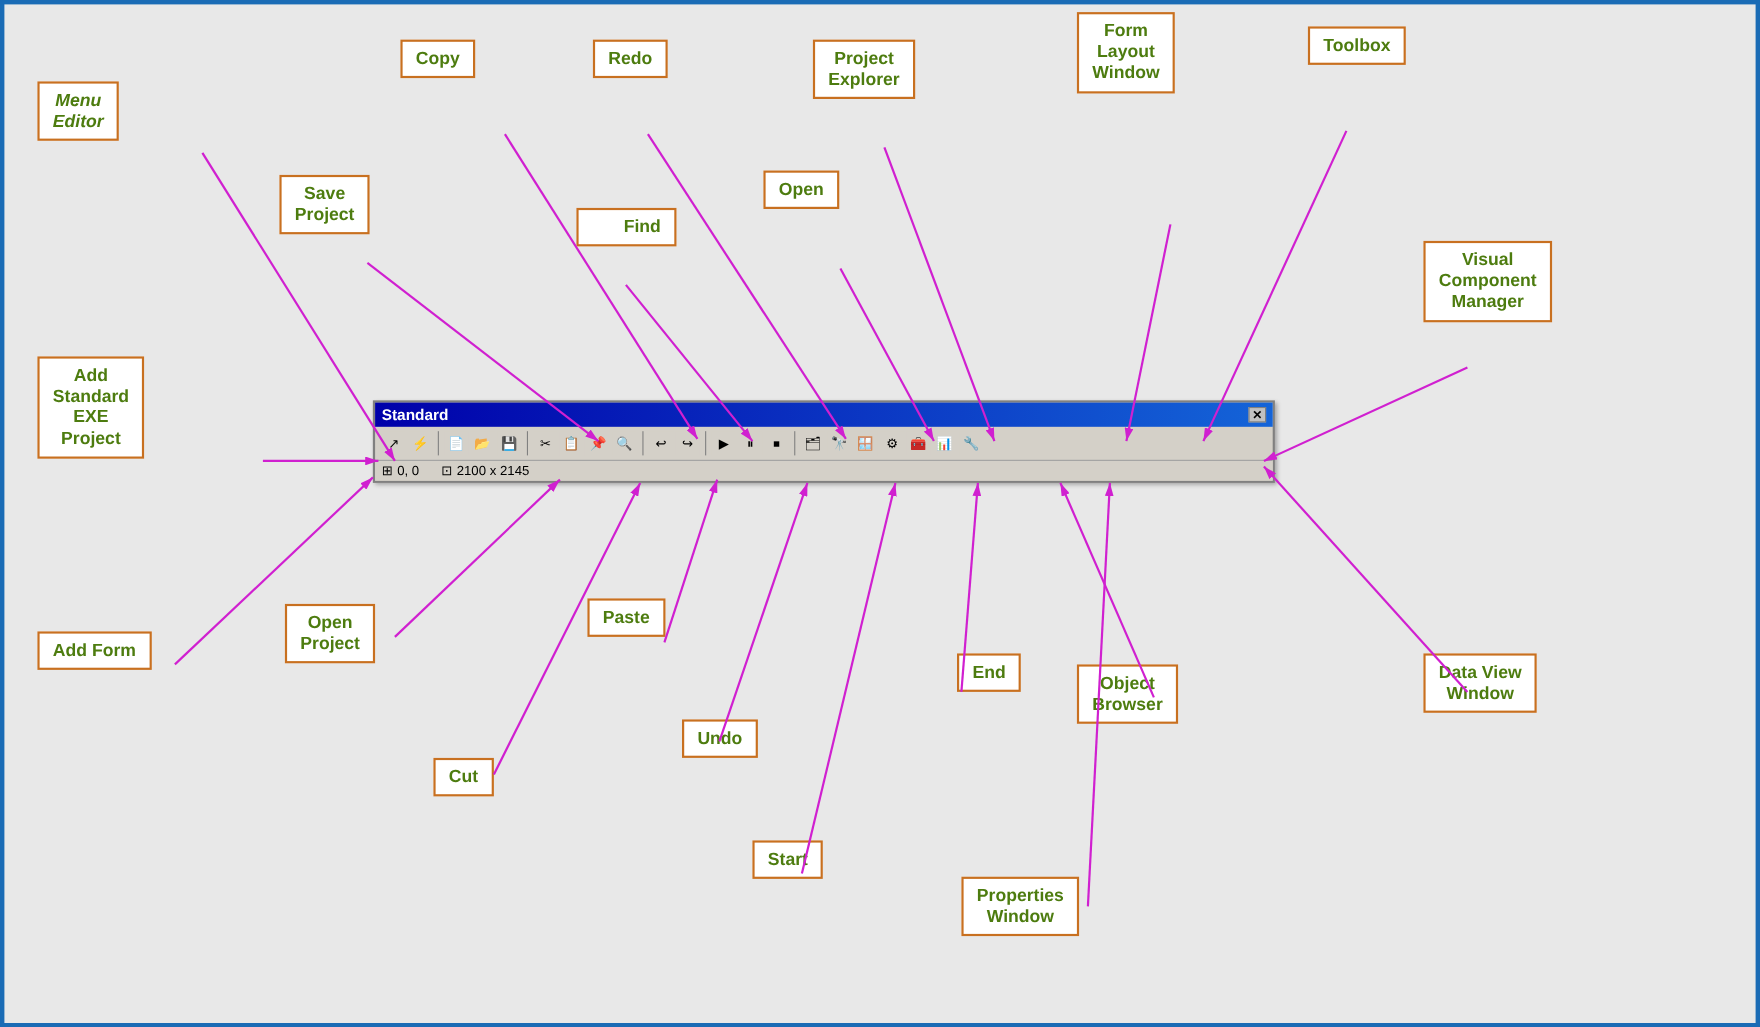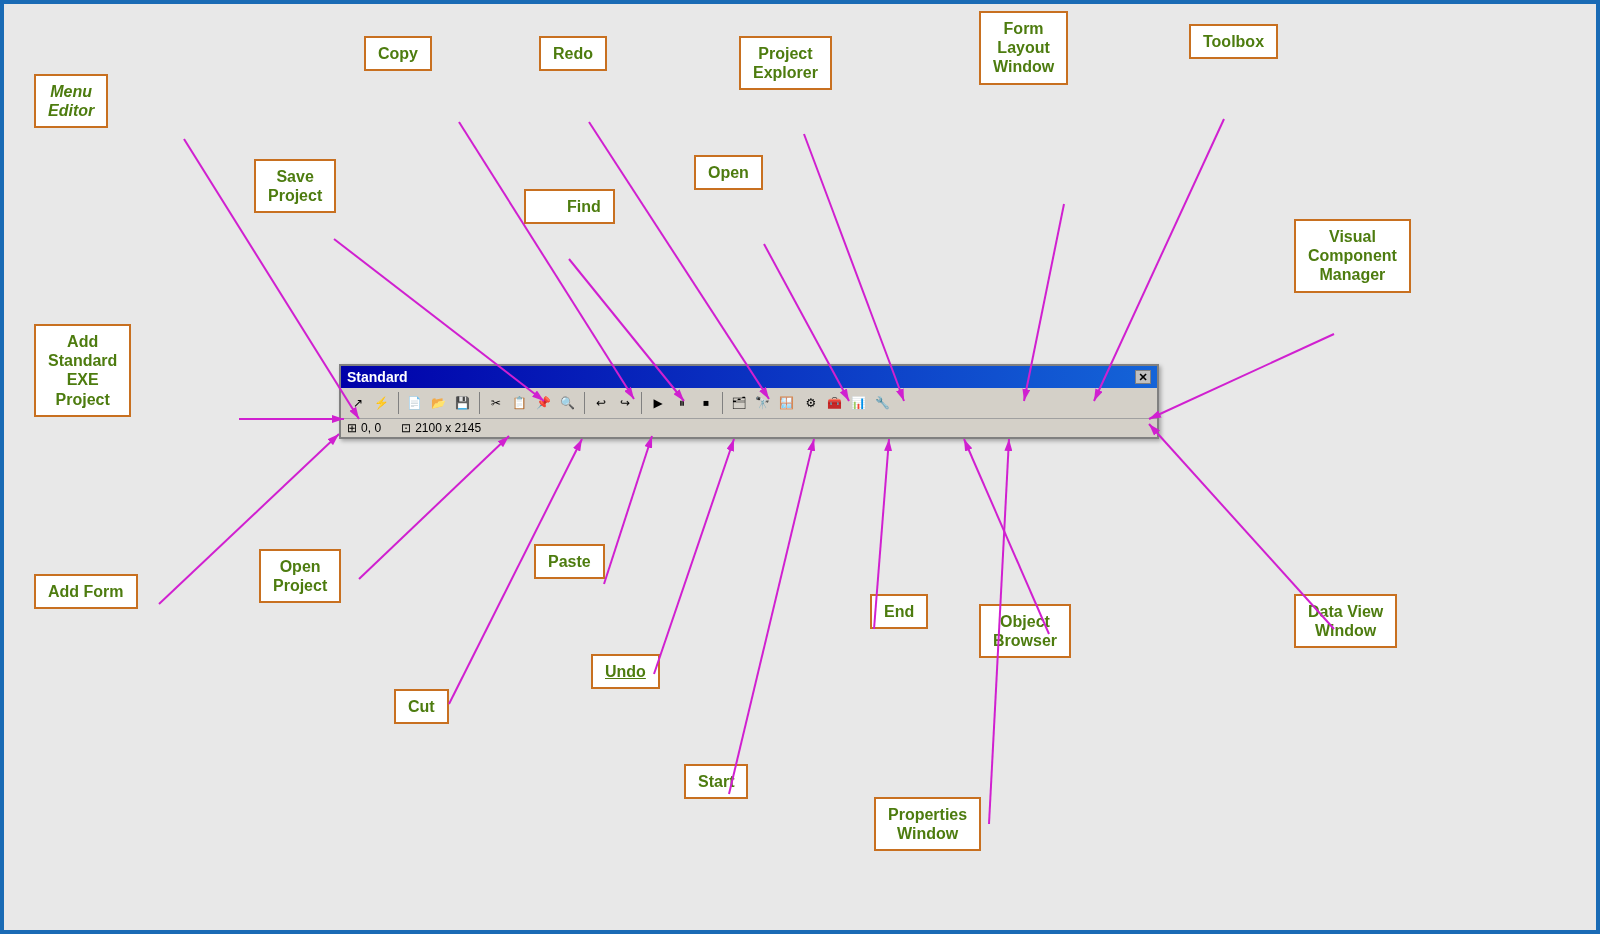--- a/index.html
+++ b/index.html
@@ -165,21 +165,21 @@
     <div class="label-box" style="top: 570px; left: 30px; white-space: pre-line;">Add Form</div>
     <div class="label-box" style="top: 32px; left: 360px; white-space: pre-line;">Copy</div>
     <div class="label-box" style="top: 155px; left: 250px; white-space: pre-line;">Save
 Project</div>
     <div class="label-box" style="top: 545px; left: 255px; white-space: pre-line; text-align: center;">Open
 Project</div>
     <div class="label-box" style="top: 685px; left: 390px; white-space: pre-line; text-align: center;">Cut</div>
     <div class="label-box" style="top: 32px; left: 535px; white-space: pre-line;">Redo</div>
     <div class="label-box" style="top: 185px; left: 520px; white-space: pre-line; padding-left: 41px;">Find</div>
     <div class="label-box" style="top: 540px; left: 530px; white-space: pre-line;">Paste</div>
-    <div class="label-box" style="top: 650px; left: 587px; white-space: pre-line; text-decoration: underline;">Undo</div>
+    <div class="label-box" style="top: 650px; left: 616px; white-space: pre-line;">Undo</div>
     <div class="label-box" style="top: 760px; left: 680px; white-space: pre-line;">Start</div>
     <div class="label-box" style="top: 151px; left: 690px; white-space: pre-line;">Open</div>
     <div class="label-box" style="top: 32px; left: 735px; white-space: pre-line;">Project
 Explorer</div>
     <div class="label-box" style="top: 590px; left: 866px; white-space: pre-line;">End</div>
     <div class="label-box" style="top: 793px; left: 870px; white-space: pre-line;">Properties
 Window</div>
     <div class="label-box" style="top: 7px; left: 975px; white-space: pre-line;">Form
 Layout
 Window</div>

